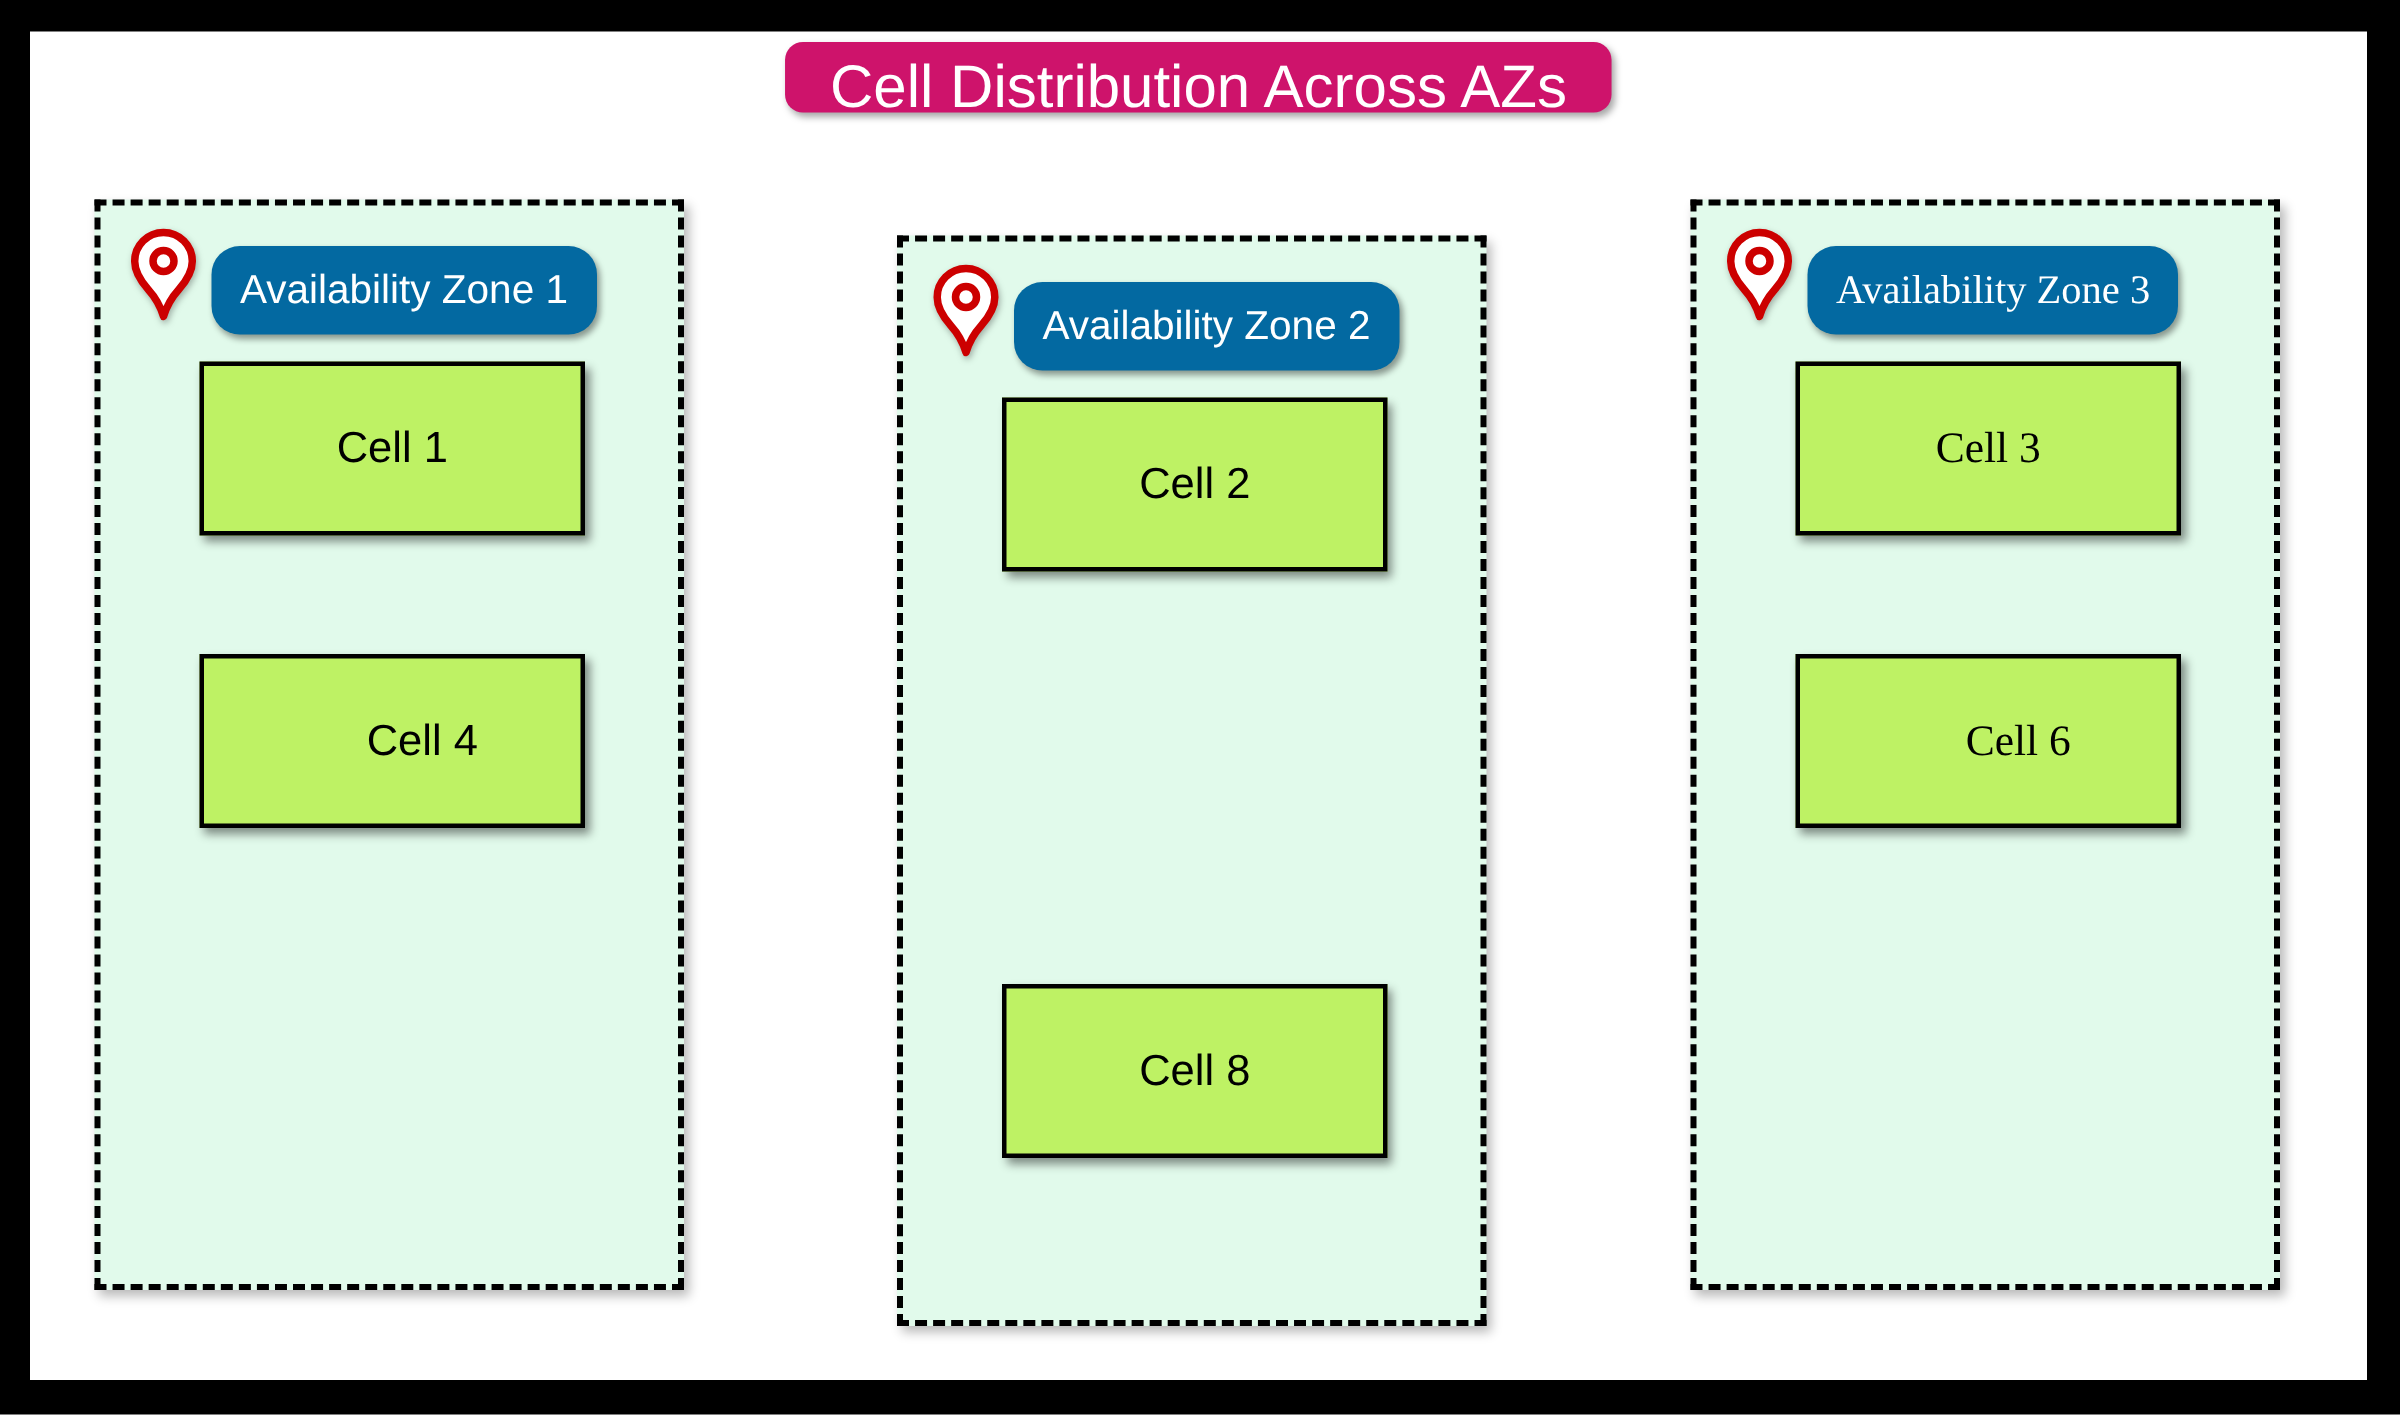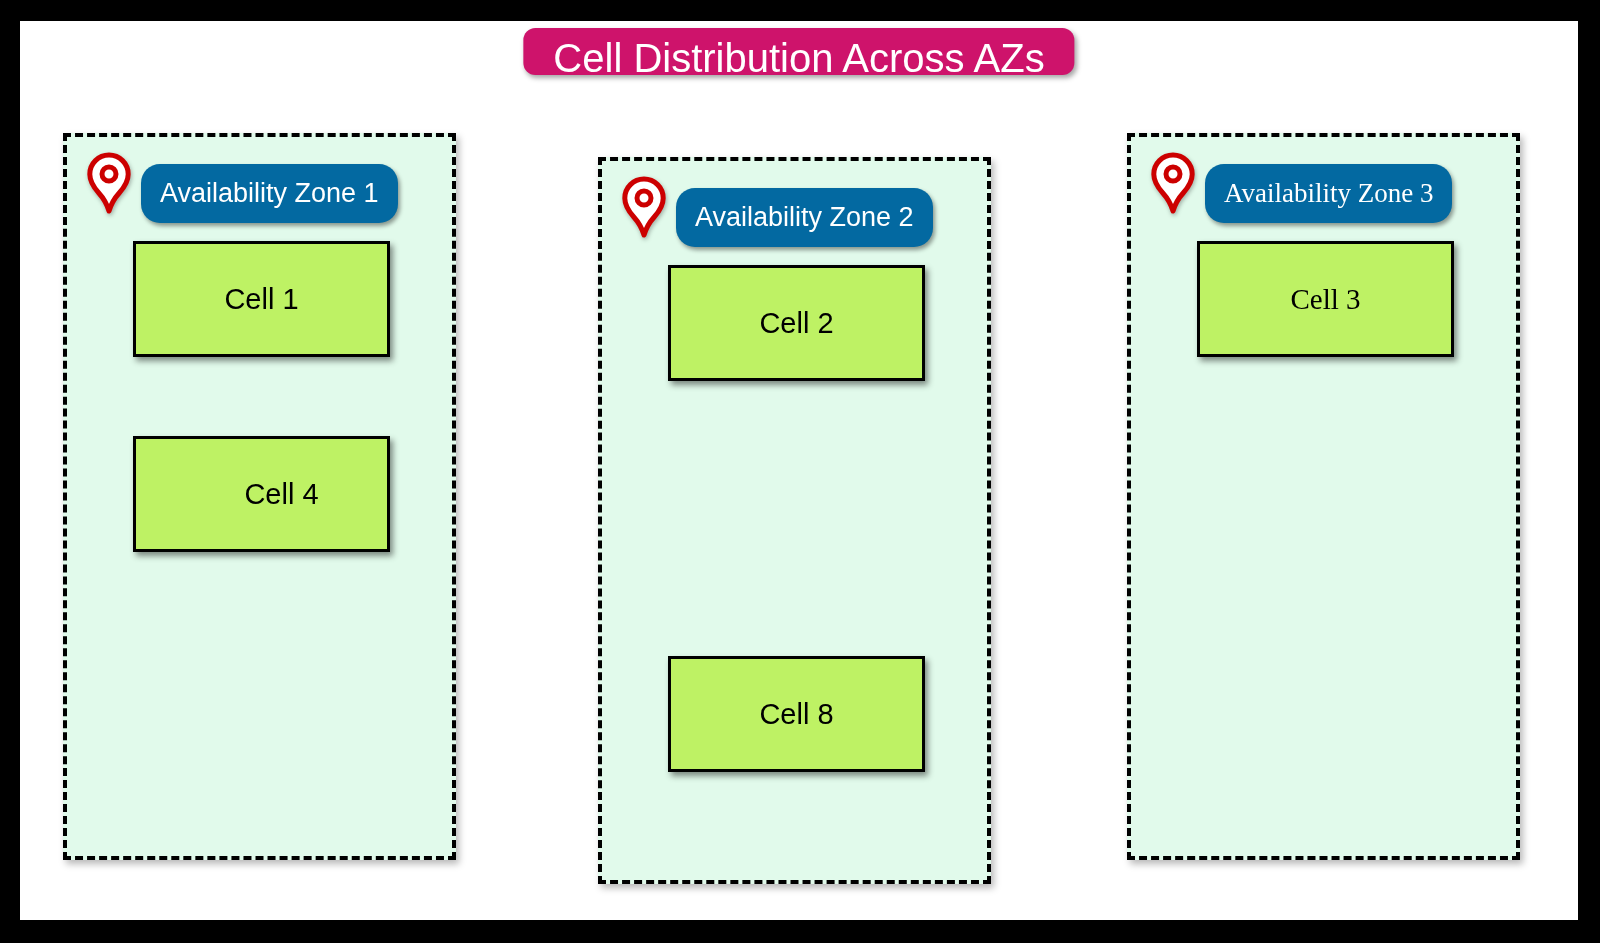--- a/index.html
+++ b/index.html
@@ -113,15 +113,16 @@
 
   <section class="az az3">
     <span class="pin">
       <svg viewBox="0 0 48 64" width="48" height="64" xmlns="http://www.w3.org/2000/svg">
         <path d="M24 3 C13.4 3 4.8 11.6 4.8 22.2 C4.8 29.6 9 35.6 13.8 41 C17.4 45 21.2 49.6 24 59 C26.8 49.6 30.6 45 34.2 41 C39 35.6 43.2 29.6 43.2 22.2 C43.2 11.6 34.6 3 24 3 Z" fill="#FFFFFF" stroke="#CC0000" stroke-width="5" stroke-linejoin="round"></path>
         <circle cx="24" cy="22" r="7" fill="#FFFFFF" stroke="#CC0000" stroke-width="5"></circle>
       </svg>
     </span>
     <span class="pill">Availability Zone 3</span>
     <div class="cell c1">Cell 3</div>
+    <div class="cell c2">Cell 6</div>
   </section>
 
 </div>
 
 </body></html>

